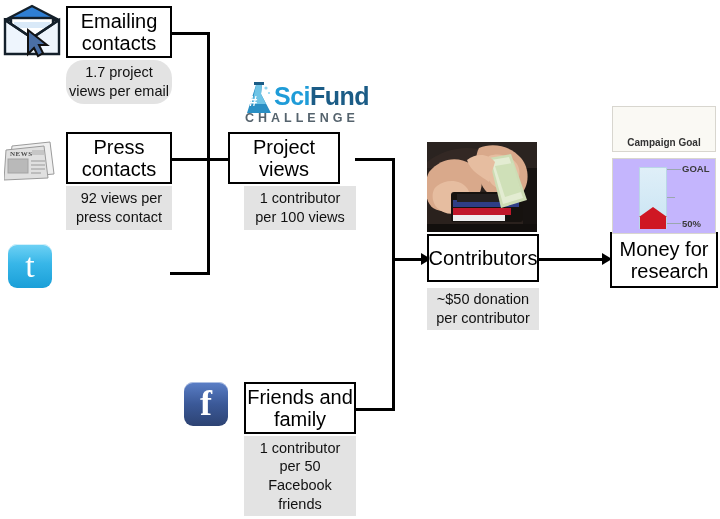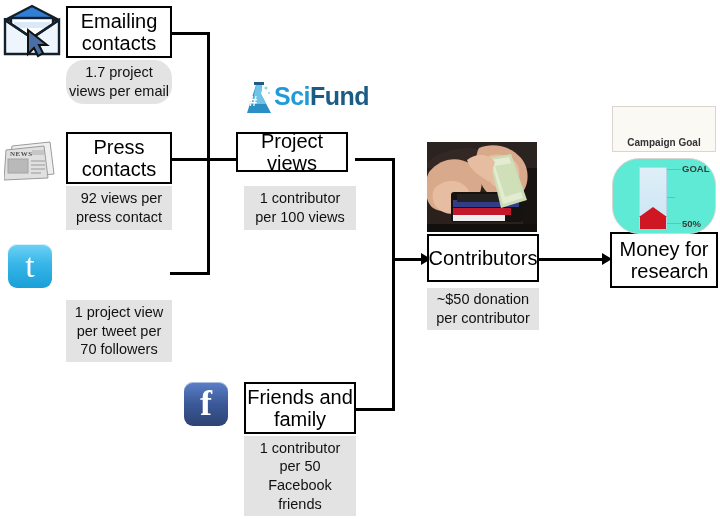--- a/index.html
+++ b/index.html
@@ -204,20 +204,21 @@
       <polygon points="12,3 18,3 17,12 27,31 3,31" fill="#2a8fc4" stroke="none"></polygon>
       <polygon points="12,3 18,3 17,12 22,22 8,22" fill="#6fc4e6" stroke="none"></polygon>
       <rect x="10" y="0" width="10" height="3" fill="#1b5c86"></rect>
       <circle cx="22" cy="6" r="1.6" fill="#8fd5f0"></circle>
       <circle cx="25" cy="11" r="1.1" fill="#8fd5f0"></circle>
     </svg>
     <div style="position:absolute;left:5px;top:9px;color:#ffffff;font-size:15px;font-weight:bold;line-height:1;">#</div>
     <div class="logo-word">
       <span class="logo-sci">Sci</span><span class="logo-fund">Fund</span>
     </div>
+    <div class="logo-sub">CHALLENGE</div>
   </div>
 
   <div class="photo" style="left:427px; top:142px; width:110px; height:90px;">
     <svg width="110" height="90" style="position:absolute;left:0;top:0;">
       <rect x="0" y="0" width="110" height="90" fill="#171311"></rect>
       <rect x="0" y="0" width="110" height="26" fill="#2a2320"></rect>
       <path d="M0,20 C18,6 42,2 60,10 C74,16 84,26 96,30 L96,90 L0,90 Z" fill="#3a2e28" opacity="0.55"></path>
       <path d="M2,30 C14,16 30,14 44,22 C56,29 58,44 50,56 C42,68 20,74 6,66 C-2,60 -4,42 2,30 Z" fill="#d9a98b"></path>
       <path d="M10,44 C20,36 34,38 40,46 C46,54 42,66 32,70 C20,75 8,68 6,58 C5,52 6,47 10,44 Z" fill="#e6bda0"></path>
       <path d="M52,6 C66,0 84,4 94,16 C104,28 102,46 92,54 C82,62 66,58 58,48 C50,38 46,16 52,6 Z" fill="#d9a98b"></path>
@@ -232,21 +233,21 @@
       <polygon points="68,24 86,21 94,50 78,55" fill="#cfe0b8"></polygon>
       <path d="M40,18 C50,10 62,12 68,20 L62,40 C54,34 44,30 40,18 Z" fill="#e6bda0"></path>
       <rect x="0" y="82" width="110" height="8" fill="#120f0d"></rect>
     </svg>
   </div>
 
   <div class="widget" style="left:612px; top:106px; width:104px; height:46px;">
     <div class="goal-lbl">Campaign Goal</div>
   </div>
 
-  <div class="widget" style="left:612px; top:158px; width:104px; height:76px; background:#5eead4;border-radius:27px;">
+  <div class="widget" style="left:612px; top:158px; width:104px; height:76px; background:#c4b5fd;">
     <div class="thermo-bg" style="left:26px; top:8px; width:28px; height:62px;"></div>
     <div class="thermo-fill" style="left:27px; top:58px; width:26px; height:12px;"></div>
     <div class="thermo-cap" style="left:26px; top:48px;"></div>
     <div class="tick" style="left:54px; top:10px; width:14px;"></div>
     <div class="tick" style="left:54px; top:38px; width:8px;"></div>
     <div class="tick" style="left:54px; top:64px; width:14px;"></div>
     <div class="wlabel" style="left:69px; top:4px;">GOAL</div>
     <div class="wlabel" style="left:69px; top:59px;">50%</div>
   </div>
 
@@ -284,27 +285,22 @@
 
   <div class="node" style="left:66px; top:132px; width:106px; height:52px;">
     <span style="white-space:pre-line;">Press
 contacts</span>
   </div>
   <div class="caption" style="left:66px; top:186px; width:106px; height:44px;">
     <span style="white-space:pre-line;text-align:right;">92 views per
 press contact</span>
   </div>
 
-  <div class="caption" style="left:66px; top:300px; width:106px; height:62px;">
-    <span style="white-space:pre-line;">1 project view
-per tweet per
-70 followers</span>
-  </div>
-
-  <div class="node" style="left:236px; top:132px; width:112px; height:40px;">
+
+  <div class="node" style="left:228px; top:132px; width:112px; height:52px;">
     <span style="white-space:pre-line;">Project
 views</span>
   </div>
   <div class="caption" style="left:244px; top:186px; width:112px; height:44px;">
     <span style="white-space:pre-line;">1 contributor
 per 100 views</span>
   </div>
 
   <div class="node" style="left:244px; top:382px; width:112px; height:52px;">
     <span style="white-space:pre-line;">Friends and

